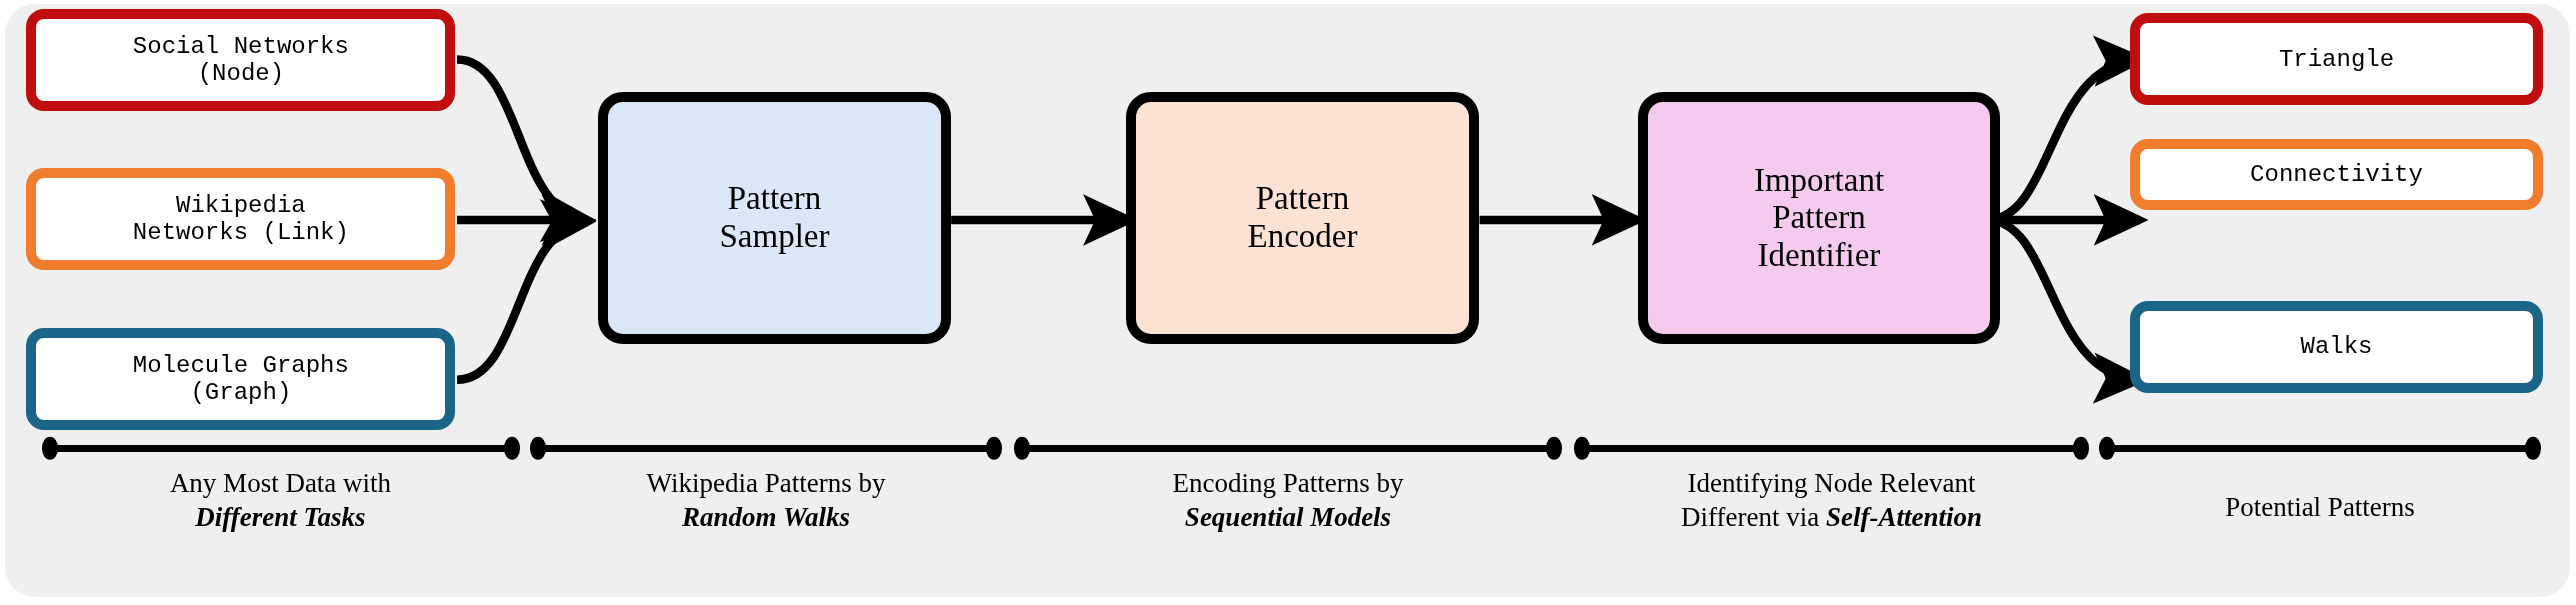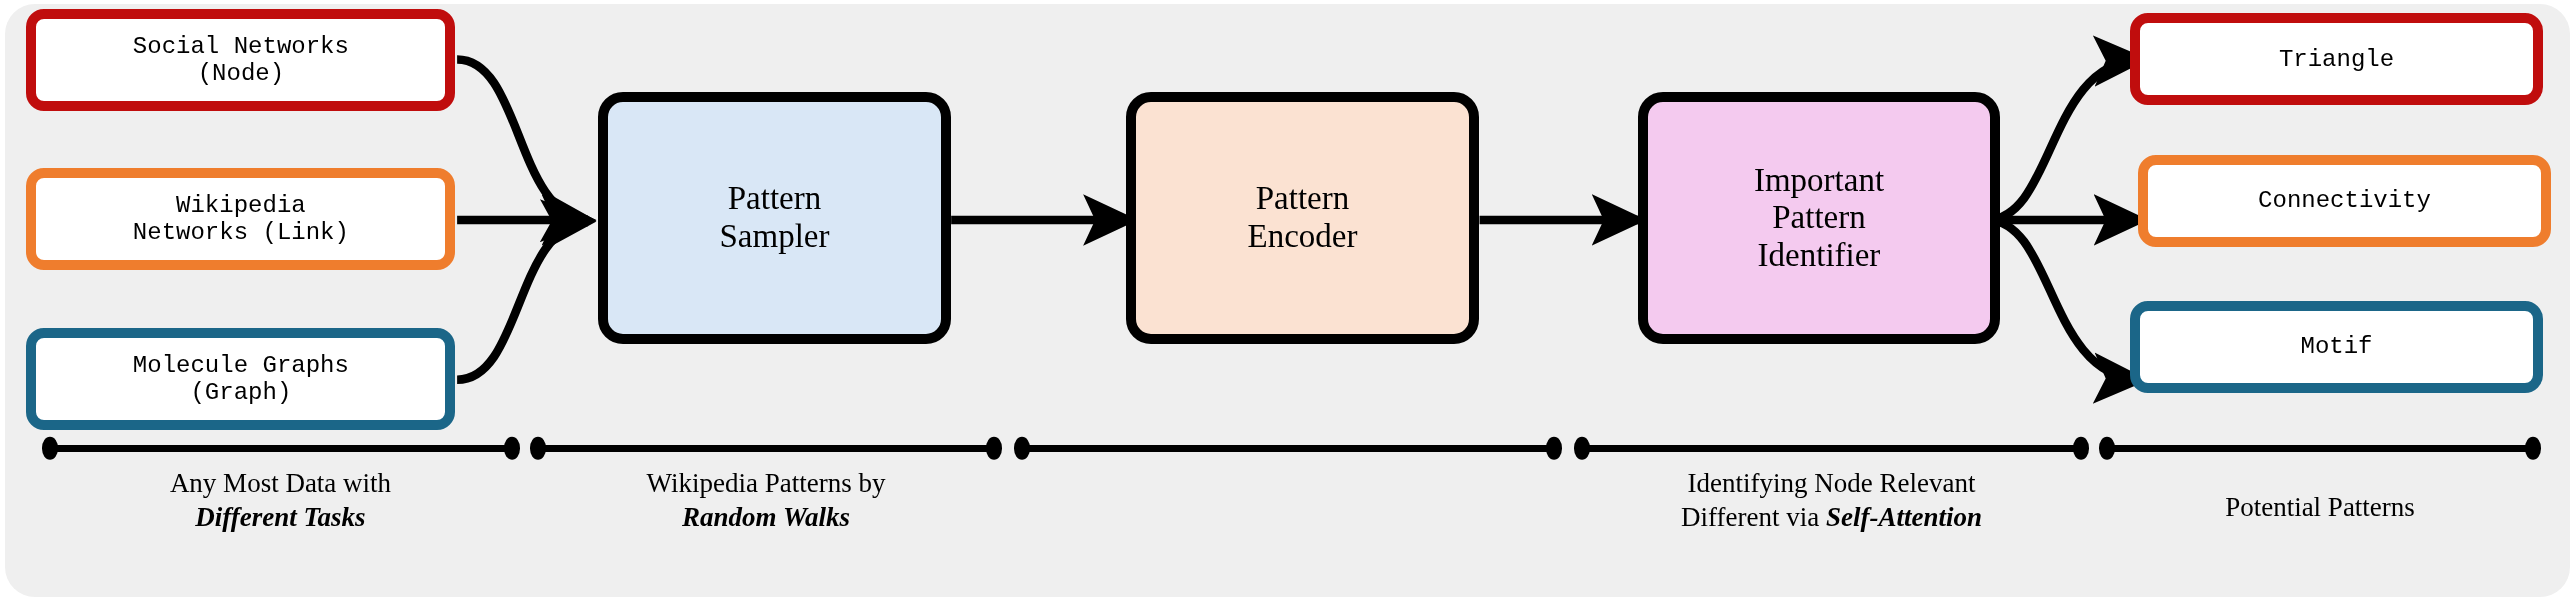--- a/index.html
+++ b/index.html
@@ -113,23 +113,23 @@
 
   <div class="node proc" style="left:1126px; top:92px; width:353px; height:252px; background:#fbe2d2;">Pattern
 Encoder</div>
 
   <div class="node proc" style="left:1638px; top:92px; width:362px; height:252px; background:#f4caef;">Important
 Pattern
 Identifier</div>
 
   <div class="node io" style="left:2130px; top:13.2px;  width:413px; height:92px; border-color:#c00d0d;">Triangle</div>
 
-  <div class="node io" style="left:2130px; top:155px; width:413px; height:92px; border-color:#ef7d2d;margin-left:8px;">Connectivity</div>
+  <div class="node io" style="left:2130px; top:139px; width:413px; height:71px; border-color:#ef7d2d;">Connectivity</div>
 
-  <div class="node io" style="left:2130px; top:301px; width:413px; height:92px; border-color:#1b6688;">Motif</div>
+  <div class="node io" style="left:2130px; top:301px; width:413px; height:92px; border-color:#1b6688;">Walks</div>
 
   <div class="bar" style="left:50px;  top:445px; width:462px;"></div>
   <div class="cap" style="left:50px;  top:448px;"></div>
   <div class="cap" style="left:512px; top:448px;"></div>
 
   <div class="bar" style="left:538px;  top:445px; width:456px;"></div>
   <div class="cap" style="left:538px;  top:448px;"></div>
   <div class="cap" style="left:994px; top:448px;"></div>
 
   <div class="bar" style="left:1022px; top:445px; width:532px;"></div>
@@ -147,20 +147,24 @@
   <div class="caption" style="left:36px;  top:466px; width:489px;">
     <span>Any Most Data with</span><br>
     <b>Different Tasks</b>
   </div>
 
   <div class="caption" style="left:525px; top:466px; width:482px;">
     <span>Wikipedia Patterns by</span><br>
     <b>Random Walks</b>
   </div>
 
+  <div class="caption" style="left:1014px; top:466px; width:548px;">
+    <span>Encoding Patterns by</span><br>
+    <b>Sequential Models</b>
+  </div>
 
   <div class="caption" style="left:1572px; top:466px; width:519px;">
     <span>Identifying Node Relevant</span><br>
     <span>Different via </span><b>Self-Attention</b>
   </div>
 
   <div class="caption" style="left:2094px; top:466px; width:452px;margin-top:24px;">
     <span>Potential Patterns</span><br>
   </div>
 

